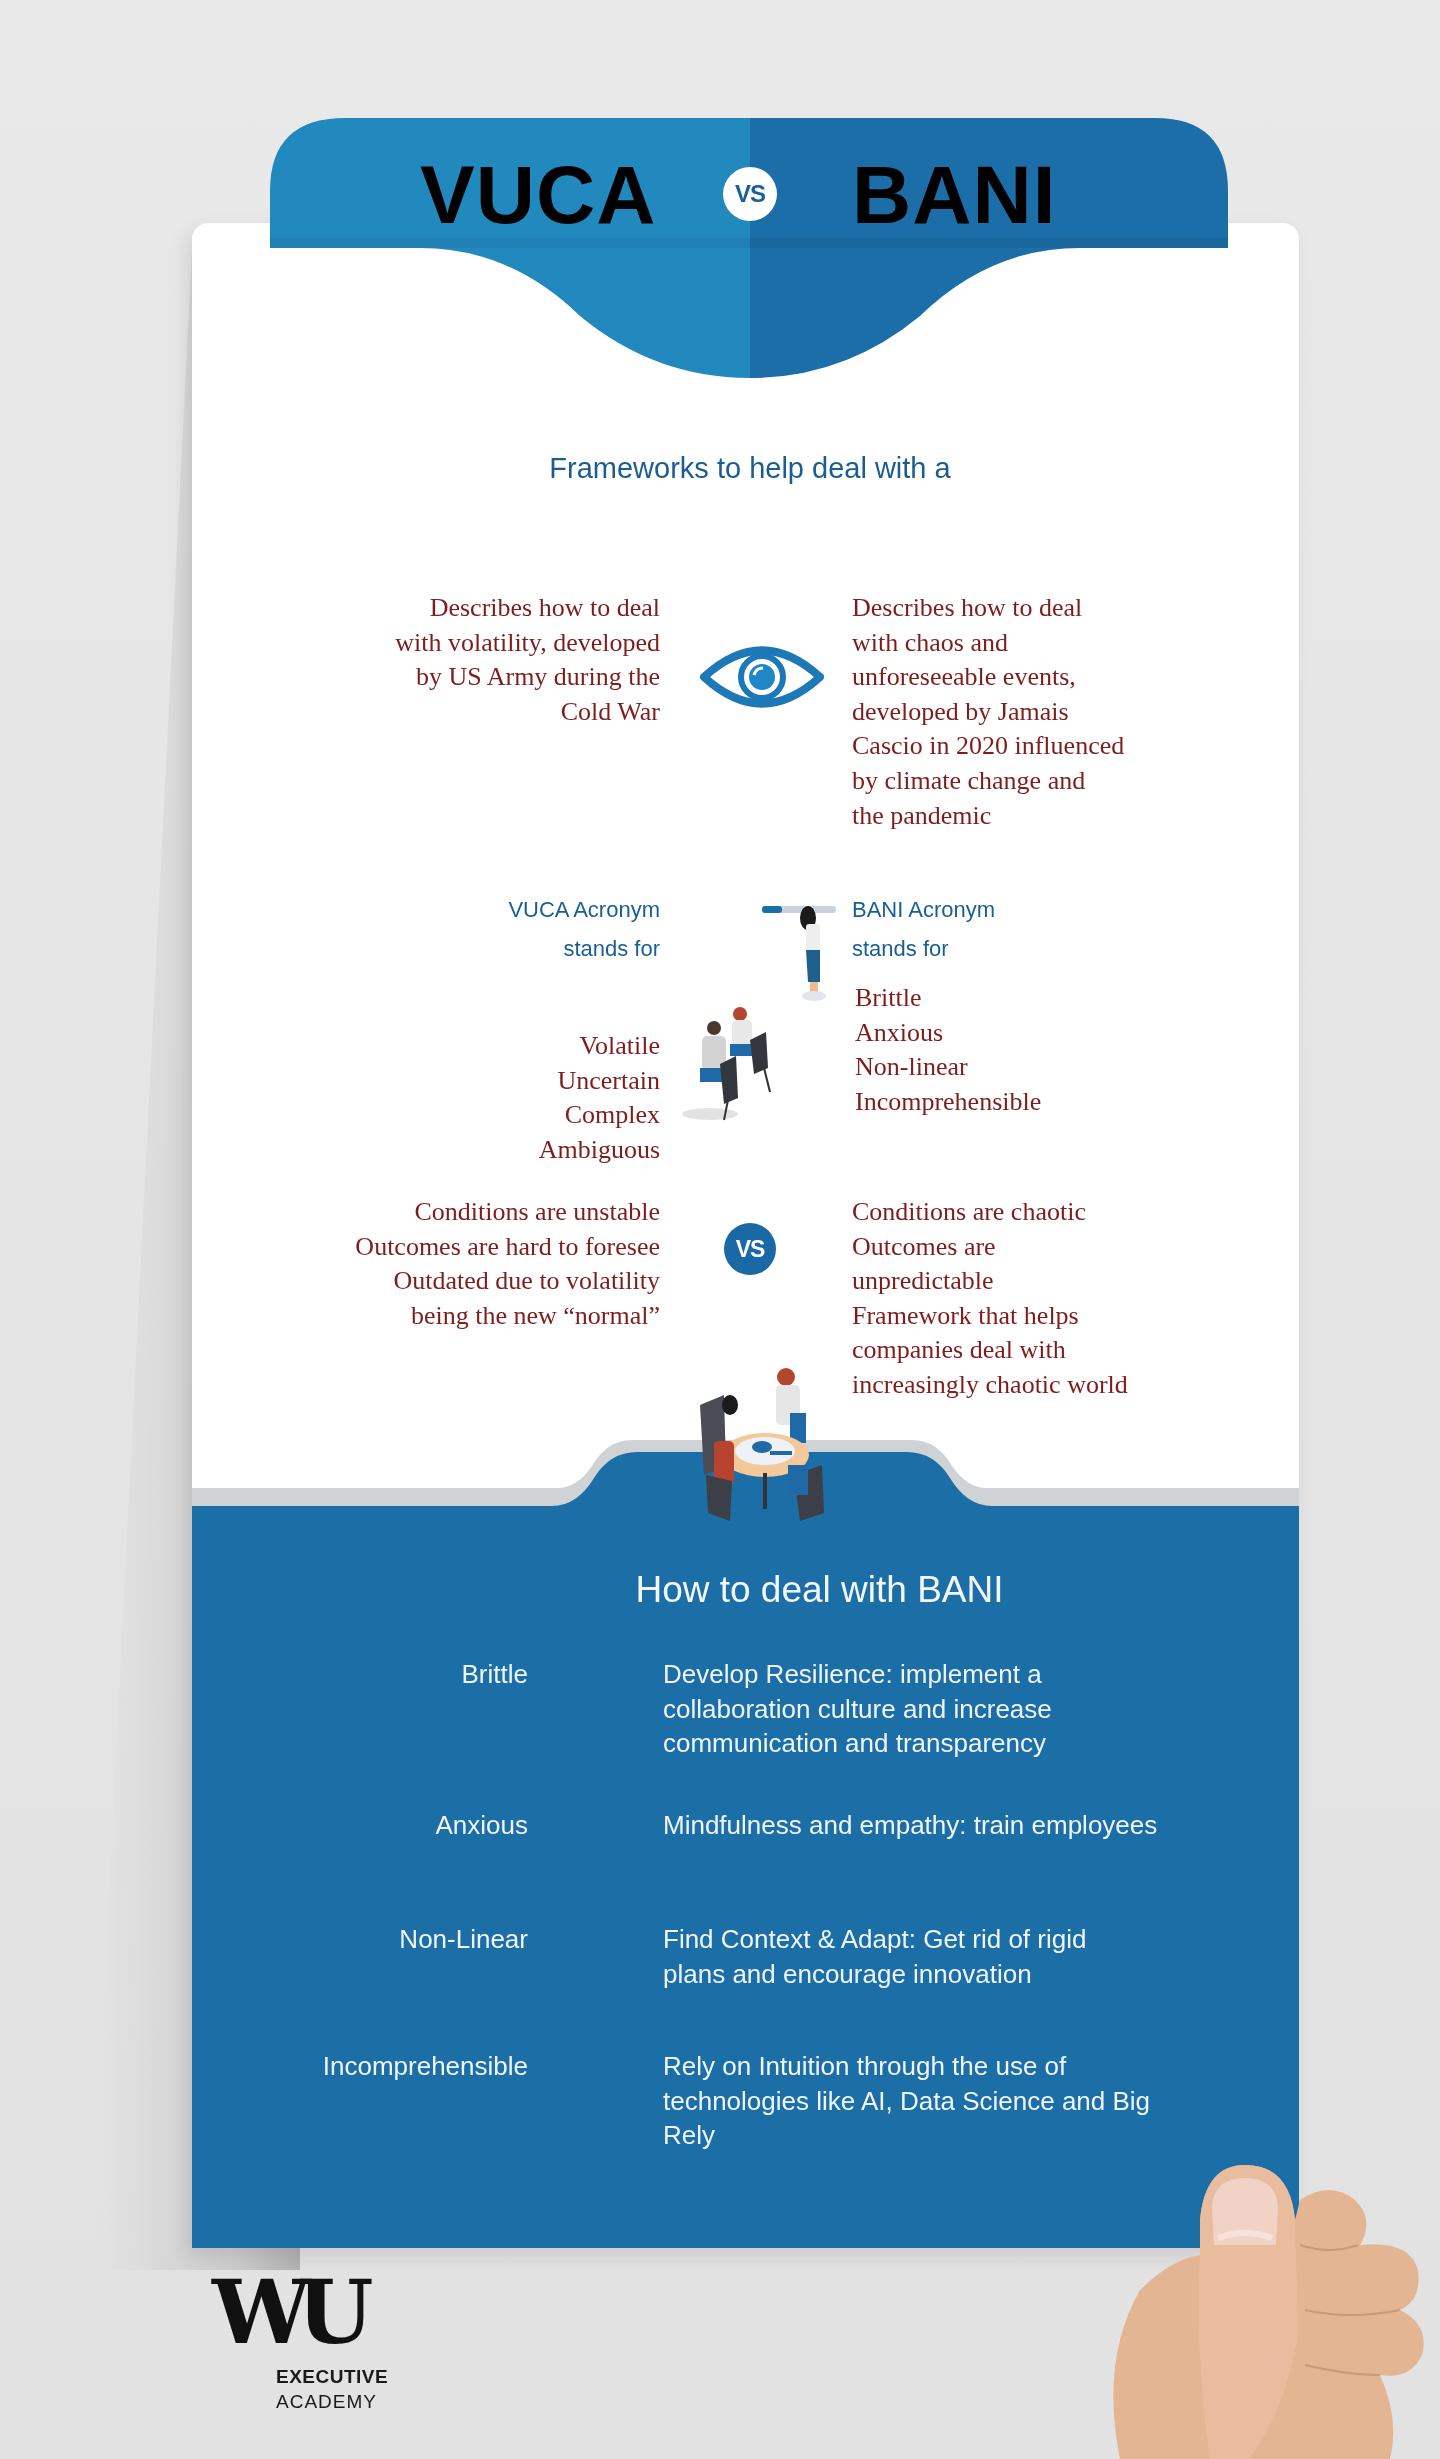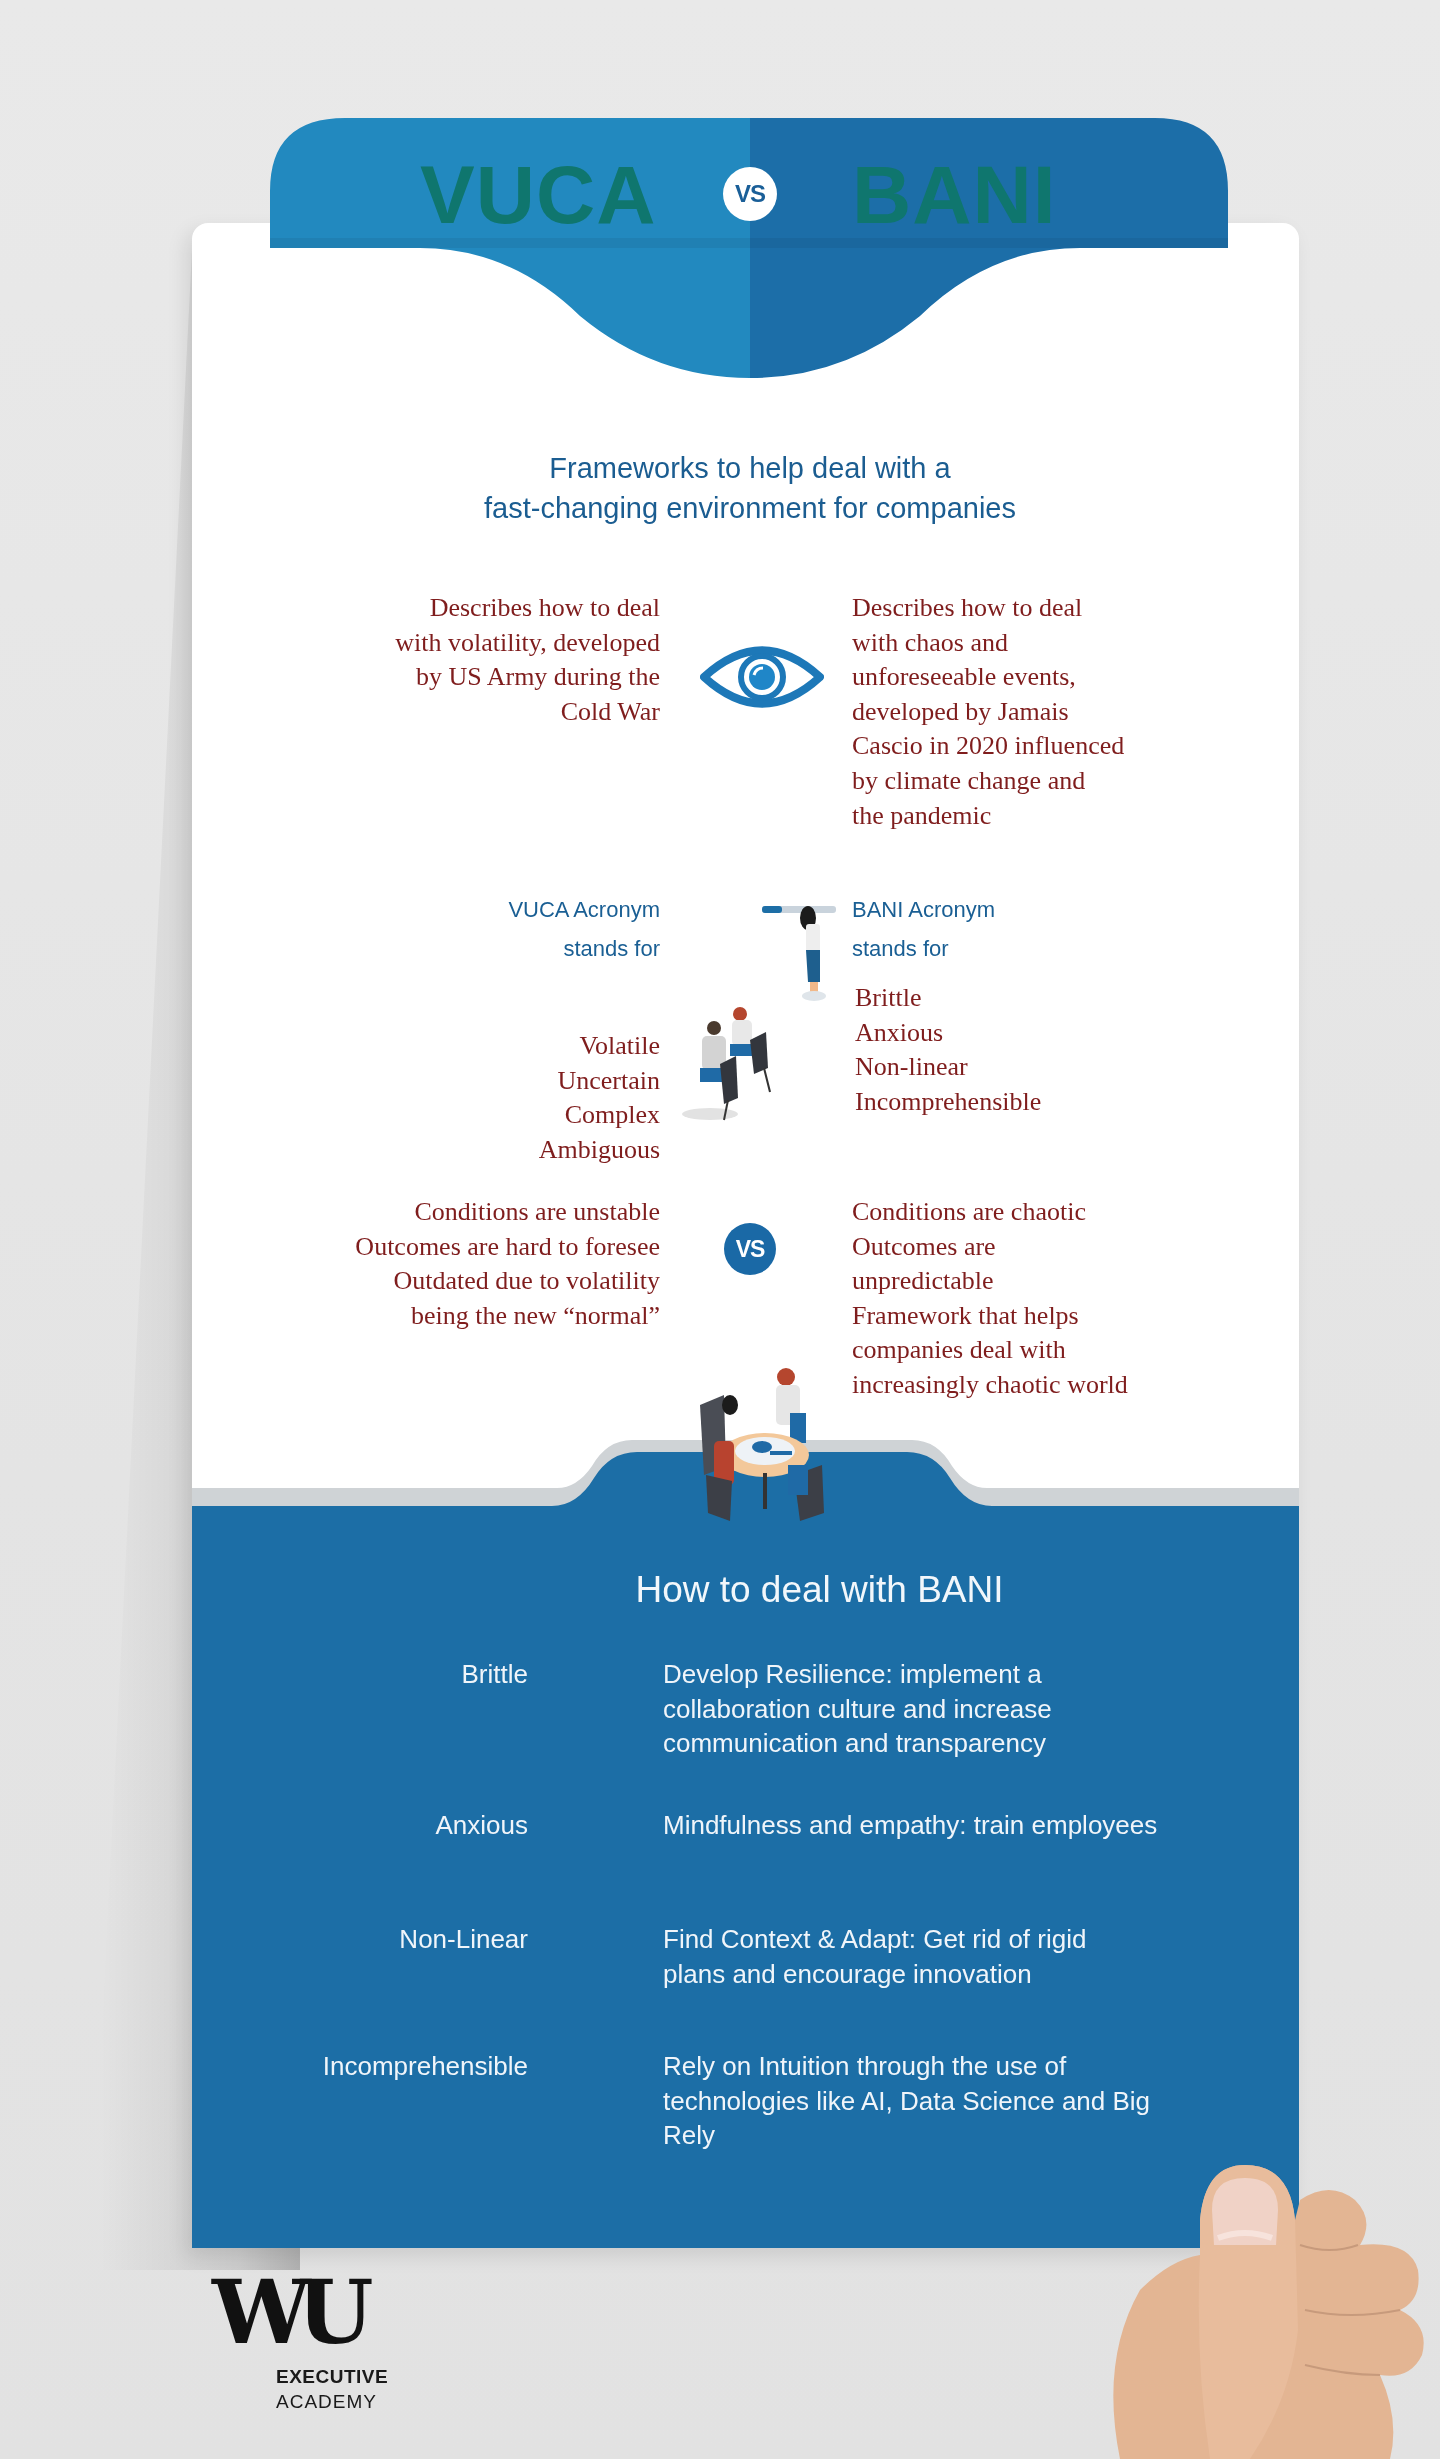--- a/index.html
+++ b/index.html
@@ -18,21 +18,21 @@
     clip-path: polygon(92px 0, 100% 0, 100% 100%, 0 100%, 0 90%);
   }
   .card {
     position: absolute; left: 192px; top: 223px; width: 1107px; height: 2025px;
     background: #ffffff; border-radius: 16px 16px 0 0; overflow: visible;
     box-shadow: -6px 8px 20px rgba(0,0,0,0.10);
   }
   .header-svg { position: absolute; left: 270px; top: 116px; }
   .header-title {
     position: absolute; top: 140px; height: 110px; line-height: 110px;
-    color: #0f766e; font-family: "Liberation Sans", sans-serif; font-weight: bold;
+    color: #000000; font-family: "Liberation Sans", sans-serif; font-weight: bold;
     font-size: 82px; letter-spacing: 1px;
   }
   .vs-head {
     position: absolute; left: 723px; top: 167px; width: 54px; height: 54px;
     border-radius: 50%; background: #ffffff; color: #1a5f98;
     font-family: "Liberation Sans", sans-serif; font-weight: bold; font-size: 24px;
     line-height: 54px; text-align: center; letter-spacing: -1px;
   }
 
   .subtitle {
@@ -107,21 +107,20 @@
     <rect x="480" y="0" width="480" height="262" fill="#1c6ea8"></rect>
     <rect x="0" y="122" width="960" height="10" fill="rgba(0,0,0,0.06)"></rect>
   </g>
 </svg>
 <div class="header-title" style="left:420px;">VUCA</div>
 <div class="vs-head">VS</div>
 <div class="header-title" style="left:852px;">BANI</div>
 
 <div class="subtitle">
   <span class="line">Frameworks to help deal with a</span>
-  <span class="line">fast-changing environment for companies</span>
 </div>
 
 <div class="txt right-al" style="right:780px; top:591px;">
   <span class="line">Describes how to deal</span>
   <span class="line">with volatility, developed</span>
   <span class="line">by US Army during the</span>
   <span class="line">Cold War</span>
 </div>
 <svg class="abs" style="left:700px; top:646px;" width="124" height="62" viewBox="0 0 124 62">
   <path d="M4,31 Q62,-22 120,31 Q62,84 4,31 Z" fill="none" stroke="#1d78b8" stroke-width="8" stroke-linejoin="round"></path>

